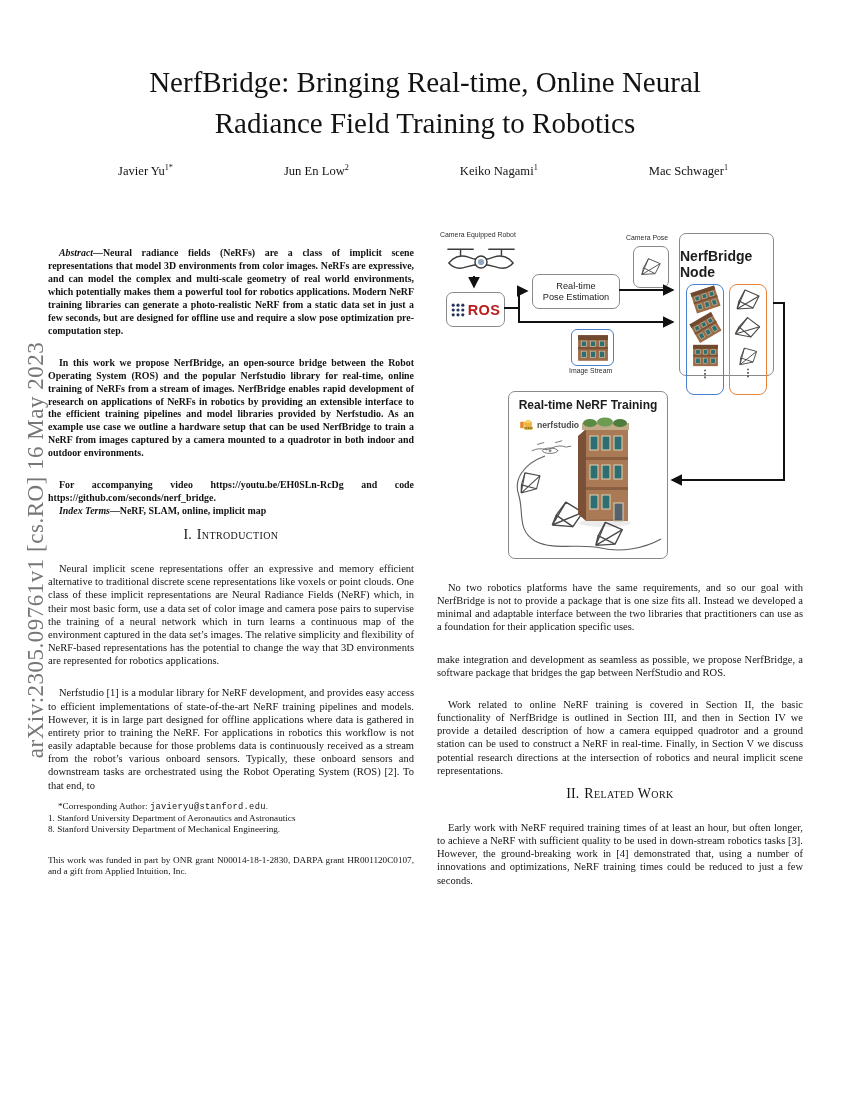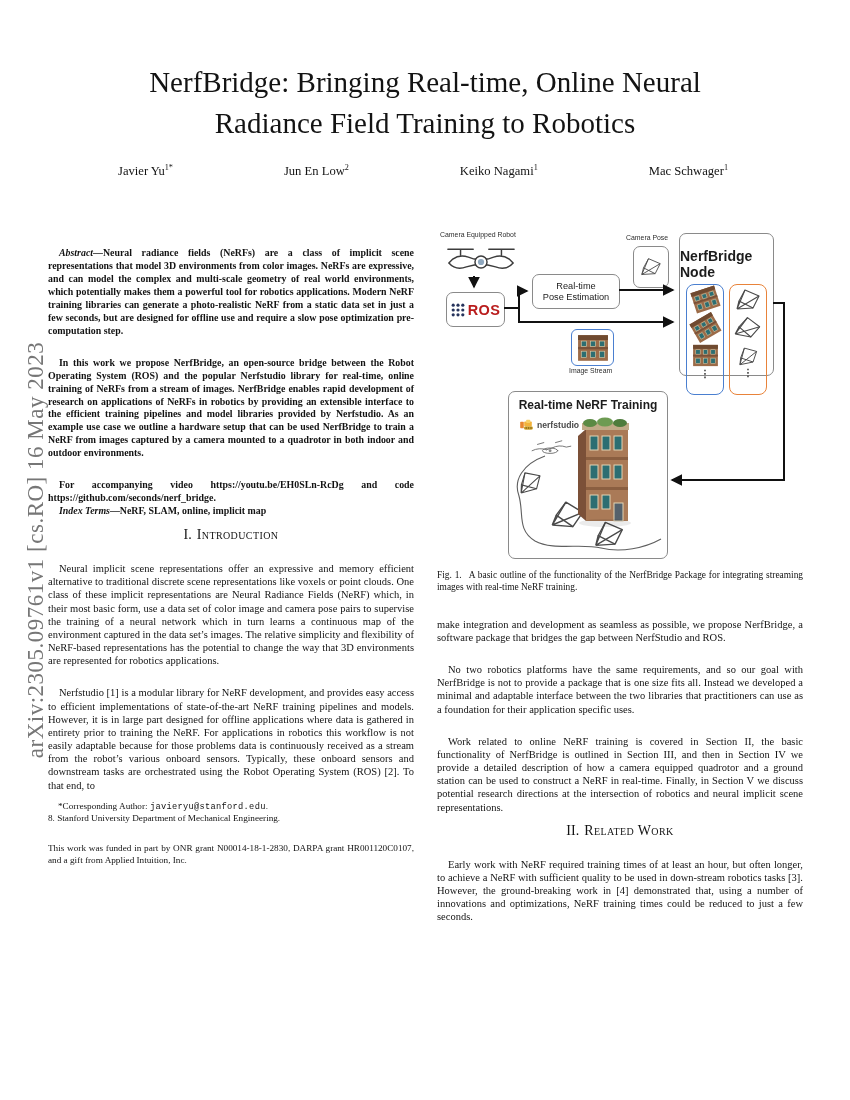--- a/index.html
+++ b/index.html
@@ -121,20 +121,21 @@
     <p class="abs justify indent">In this work we propose NerfBridge, an open-source bridge between the Robot Operating System (ROS) and the popular Nerfstudio library for real-time, online training of NeRFs from a stream of images. NerfBridge enables rapid development of research on applications of NeRFs in robotics by providing an extensible interface to the efficient training pipelines and model libraries provided by Nerfstudio. As an example use case we outline a hardware setup that can be used NerfBridge to train a NeRF from images captured by a camera mounted to a quadrotor in both indoor and outdoor environments.</p>
     <p class="abs justify indent">For accompanying video https://youtu.be/EH0SLn-RcDg and code https://github.com/seconds/nerf_bridge.</p>
     <p class="abs indent"><span class="abs-lead">Index Terms</span><span>—NeRF, SLAM, online, implicit map</span></p>
 
     <div class="sec-head"><span class="num">I.</span><span class="sc">Introduction</span></div>
     <p class="body justify indent">Neural implicit scene representations offer an expressive and memory efficient alternative to traditional discrete scene representations like voxels or point clouds. One class of these implicit representations are Neural Radiance Fields (NeRF) which, in their most basic form, use a data set of color image and camera pose pairs to supervise the training of a neural network which in turn learns a continuous map of the environment captured in the data set’s images. The relative simplicity and flexibility of NeRF-based representations has the potential to change the way that 3D environments are represented for robotics applications.</p>
     <p class="body justify indent">Nerfstudio [1] is a modular library for NeRF development, and provides easy access to efficient implementations of state-of-the-art NeRF training pipelines and models. However, it is in large part designed for offline applications where data is gathered in entirety prior to training the NeRF. For applications in robotics this workflow is not easily adaptable because for those problems data is continuously received as a stream from the robot’s various onboard sensors. Typically, these onboard sensors and downstream tasks are orchestrated using the Robot Operating System (ROS) [2]. To that end, to</p>
 
     <div class="footnotes">
       <p class="fn-indent"><span>*Corresponding Author: </span><span class="mono">javieryu@stanford.edu</span><span>.</span></p>
+      <p>1. Stanford University Department of Aeronautics and Astronautics</p>
       <p>8. Stanford University Department of Mechanical Engineering.</p>
       <p class="justify">This work was funded in part by ONR grant N00014-18-1-2830, DARPA grant HR001120C0107, and a gift from Applied Intuition, Inc.</p>
     </div>
   </div>
 
   <div class="col right">
 
     <div class="figure">
 
       <svg class="fig-overlay" width="366" height="334" viewBox="0 0 366 334">
@@ -274,23 +275,22 @@
               <rect x="39" y="50" width="8" height="14"></rect>
             <rect x="15" y="80" width="8" height="14"></rect>
               <rect x="27" y="80" width="8" height="14"></rect>
           </g>
           <rect x="39" y="88" width="9" height="18" fill="#55616b" stroke="#e2d3b4" stroke-width="1"></rect>
           <ellipse cx="30" cy="108" rx="26" ry="4" fill="#000" opacity="0.08"></ellipse>
         </svg>
       </div>
     </div>
 
-    <p class="caption justify"><span class="cap-label">Fig. 1.</span><span>A basic outline of the functionality of the NerfBridge Package for integrating streaming images with real-time NeRF training.</span></p>
-
+
+    <p class="body justify indent">No two robotics platforms have the same requirements, and so our goal with NerfBridge is not to provide a package that is one size fits all. Instead we developed a minimal and adaptable interface between the two libraries that practitioners can use as a foundation for their application specific uses.</p>
     <p class="body justify">make integration and development as seamless as possible, we propose NerfBridge, a software package that bridges the gap between NerfStudio and ROS.</p>
-    <p class="body justify indent">No two robotics platforms have the same requirements, and so our goal with NerfBridge is not to provide a package that is one size fits all. Instead we developed a minimal and adaptable interface between the two libraries that practitioners can use as a foundation for their application specific uses.</p>
     <p class="body justify indent">Work related to online NeRF training is covered in Section II, the basic functionality of NerfBridge is outlined in Section III, and then in Section IV we provide a detailed description of how a camera equipped quadrotor and a ground station can be used to construct a NeRF in real-time. Finally, in Section V we discuss potential research directions at the intersection of robotics and neural implicit scene representations.</p>
 
     <div class="sec-head"><span class="num">II.</span><span class="sc">Related Work</span></div>
     <p class="body justify indent">Early work with NeRF required training times of at least an hour, but often longer, to achieve a NeRF with sufficient quality to be used in down-stream robotics tasks [3]. However, the ground-breaking work in [4] demonstrated that, using a number of innovations and optimizations, NeRF training times could be reduced to just a few seconds.</p>
   </div>
 
 </div>
 
 </body></html>

